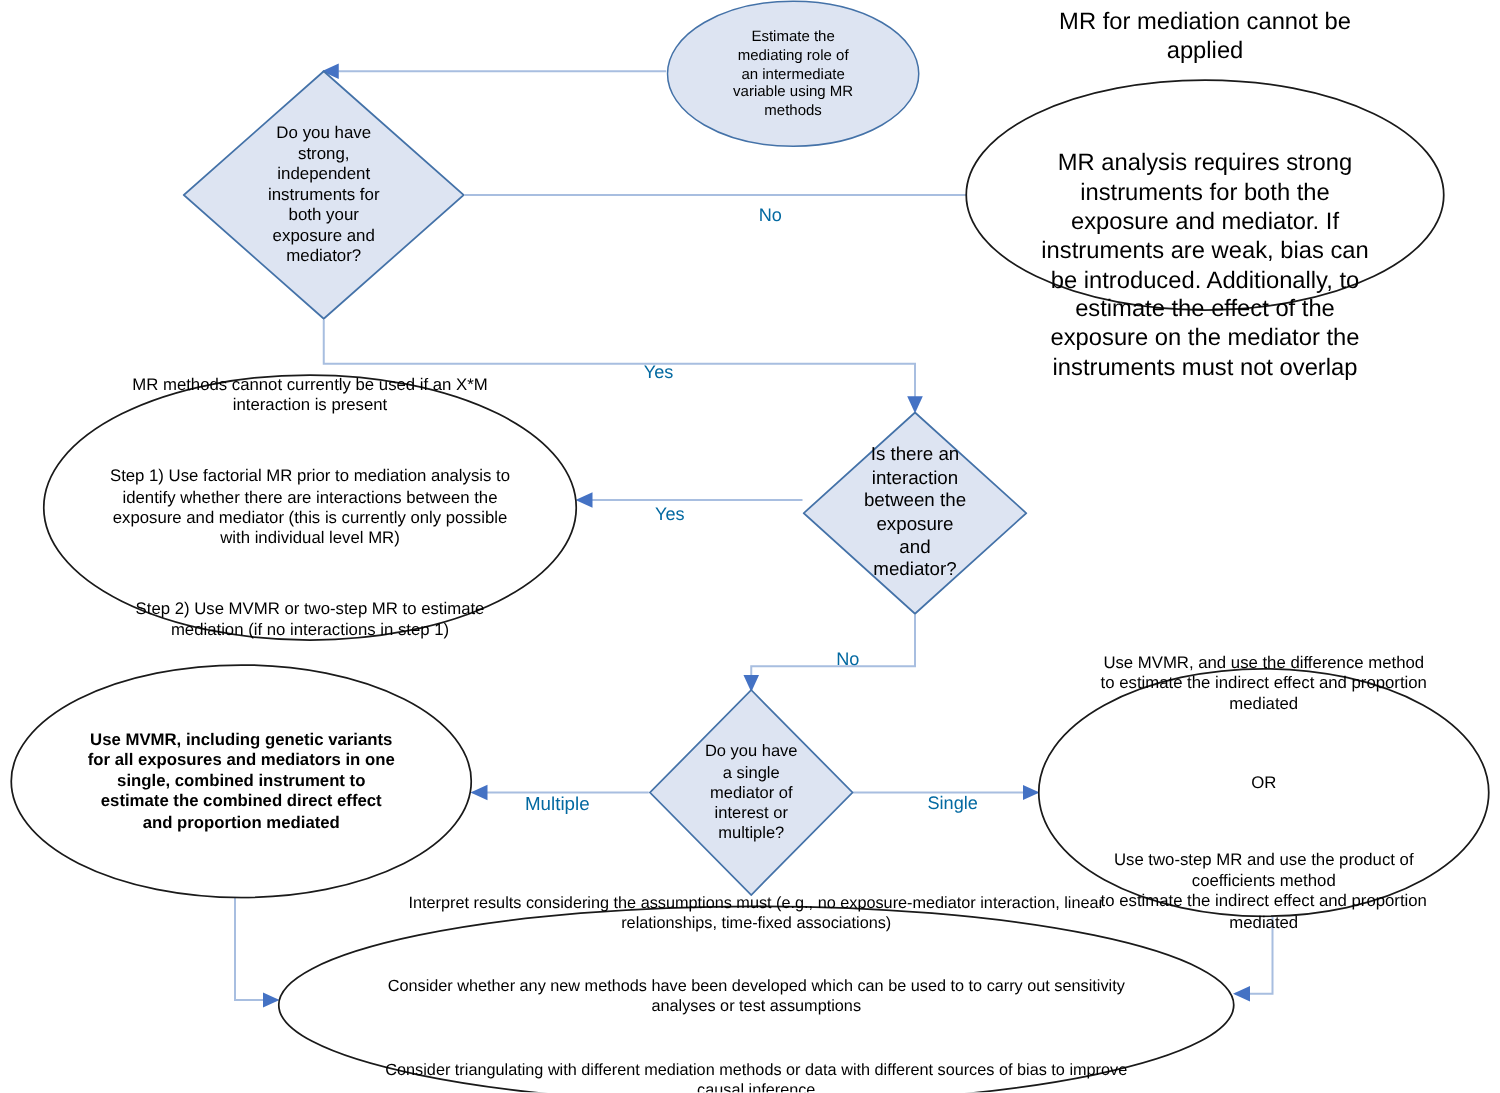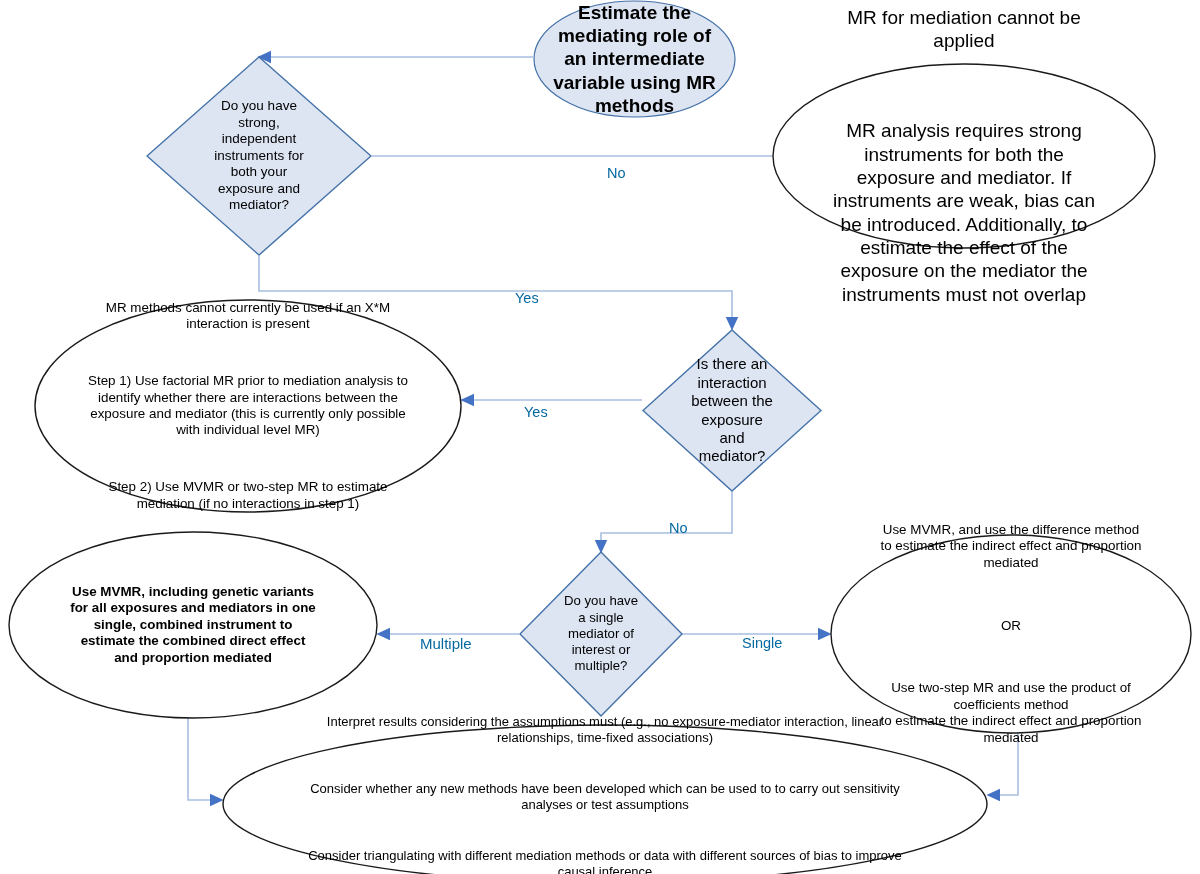--- a/index.html
+++ b/index.html
@@ -80,21 +80,21 @@
       <path d="M519,634 L378,634" marker-end="url(#ah)"></path>
 
       <path d="M682,634 L830,634" marker-end="url(#ah)"></path>
 
       <path d="M188,718 L188,800 L222,800" marker-end="url(#ah)"></path>
 
       <path d="M1018,733 L1018,795 L988,795" marker-end="url(#ah)"></path>
     </g>
   </svg>
 
-  <div class="node" style="left:533px; top:0px; width:203px; height:118px; font-size:19px;font-weight:bold;">
+  <div class="node" style="left:533px; top:0px; width:203px; height:118px; font-size:12px;">
     <svg class="ellipse-shape" viewBox="0 0 203 118" preserveAspectRatio="none">
       <ellipse cx="101.5" cy="59" rx="100.5" ry="58" fill="#DDE4F2" stroke="#4472A8" stroke-width="1.2"></ellipse>
     </svg>
     <span class="label">Estimate the
 mediating role of
 an intermediate
 variable using MR
 methods</span>
   </div>
 

